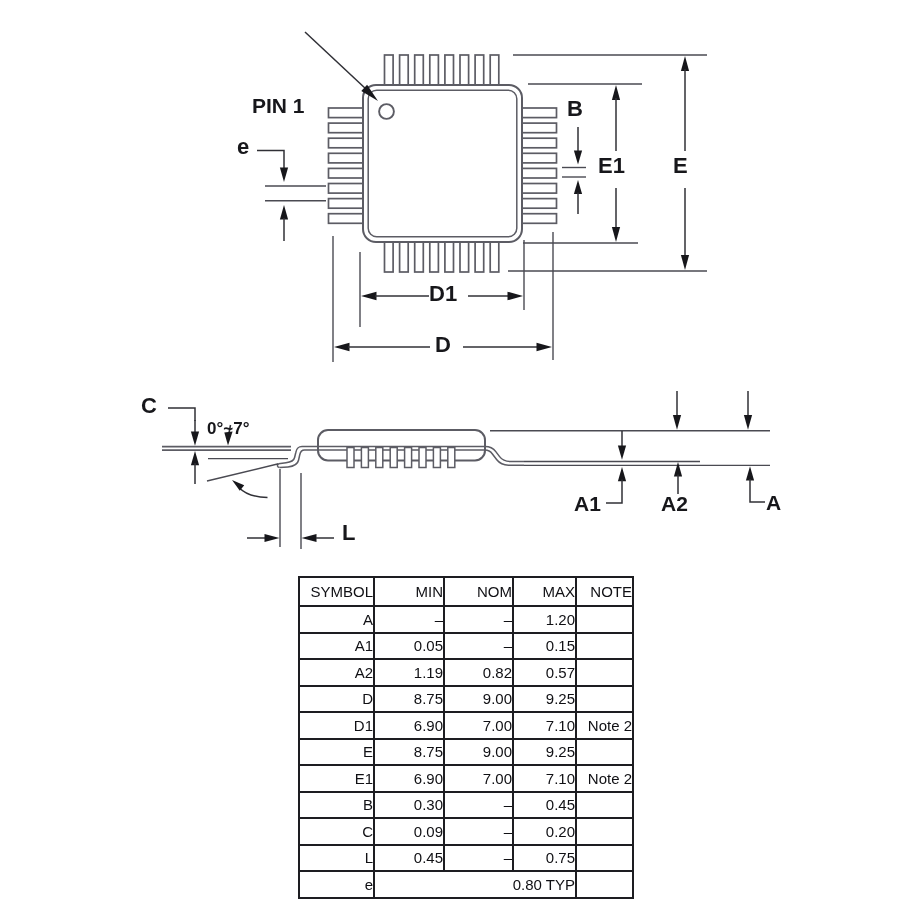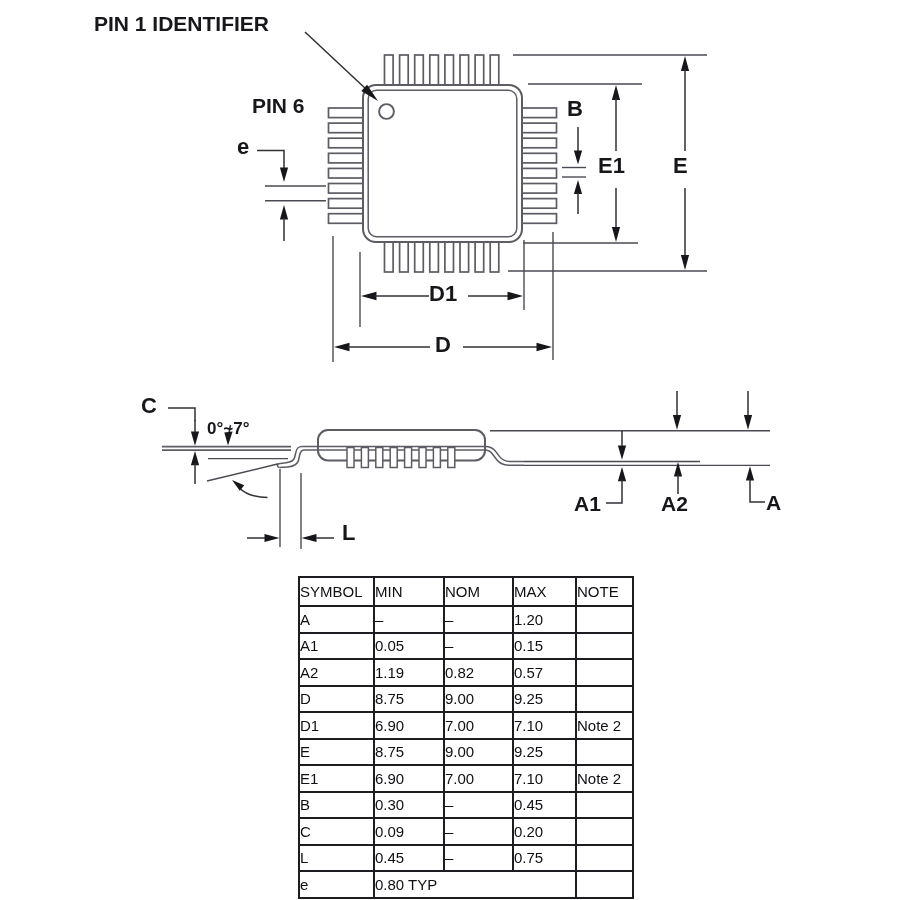--- a/index.html
+++ b/index.html
@@ -9,21 +9,21 @@
   .lbl{position:absolute;font-family:"Liberation Sans",sans-serif;font-weight:600;
        color:#17171b;line-height:1;white-space:nowrap;}
   
   .ol{stroke:#5c5c64;fill:none;stroke-width:1.7;}
   .olw{stroke:#5c5c64;fill:#ffffff;stroke-width:1.7;}
   .dim{stroke:#303036;fill:none;stroke-width:1.5;}
   .thin{stroke:#4a4a52;fill:none;stroke-width:1.4;}
   .ah{fill:#17171b;stroke:none;}
   
   .dims{position:absolute;left:298px;top:576px;width:334px;border-collapse:collapse;
-        table-layout:fixed;background:#fff;font-size:15px;color:#101014;text-align:left;}
+        table-layout:fixed;background:#fff;font-size:15px;color:#101014;text-align:right;}
   .dims th,.dims td{border:2px solid #1d1d21;padding:0;font-weight:400;overflow:hidden;}
   .dims th{height:27px;}
   .dims td{height:24.5px;}
 </style>
 </head>
 <body>
 
 <div class="stage">
 
   <svg class="art" width="900" height="900" viewBox="0 0 900 900">
@@ -210,22 +210,21 @@
     </g>
 
     <g>
       <line class="dim" x1="748" y1="391" x2="748" y2="415"></line>
       <polygon class="ah" points="748,429.8 743.9,414.9 752.1,414.9"></polygon>
       <polygon class="ah" points="750,466.2 745.9,480.6 754.1,480.6"></polygon>
       <polyline class="dim" points="750,479 750,502 765,502"></polyline>
     </g>
   </svg>
 
-  <div class="lbl" style="left:94px;top:13px;font-size:21px">PIN 1 IDENTIFIER</div>
-  <div class="lbl" style="left:252px;top:95px;font-size:21px">PIN 6</div>
+  <div class="lbl" style="left:252px;top:95px;font-size:21px">PIN 1</div>
   <div class="lbl" style="left:237px;top:136px;font-size:22px">e</div>
   <div class="lbl" style="left:567px;top:98px;font-size:22px">B</div>
   <div class="lbl" style="left:598px;top:155px;font-size:22px">E1</div>
   <div class="lbl" style="left:673px;top:155px;font-size:22px">E</div>
   <div class="lbl" style="left:429px;top:283px;font-size:22px">D1</div>
   <div class="lbl" style="left:435px;top:334px;font-size:22px">D</div>
   <div class="lbl" style="left:141px;top:395px;font-size:22px">C</div>
   <div class="lbl" style="left:207px;top:420px;font-size:17px">0°~7°</div>
   <div class="lbl" style="left:342px;top:522px;font-size:22px">L</div>
   <div class="lbl" style="left:574px;top:493px;font-size:21px">A1</div>

